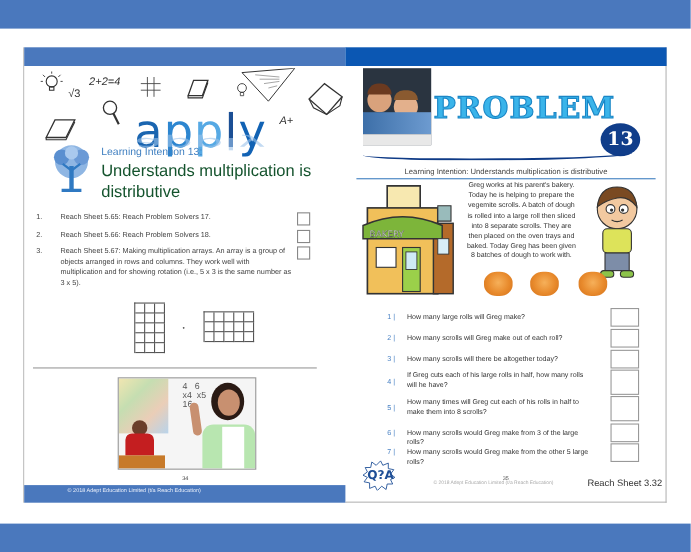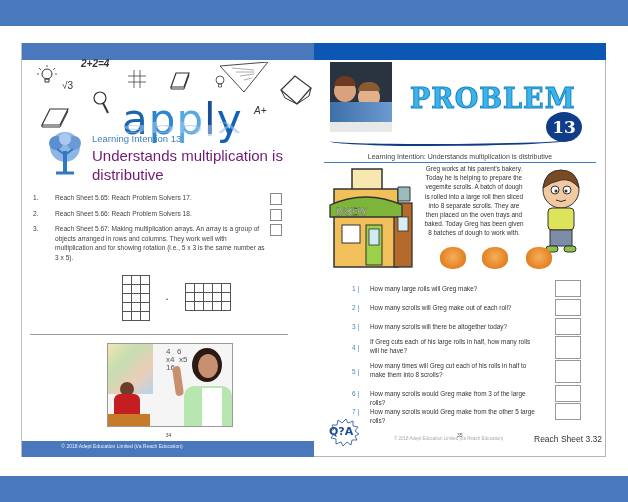--- a/index.html
+++ b/index.html
@@ -17,21 +17,21 @@
   
   .doodle{position:absolute;color:#333;}
   .apply{position:absolute;left:100px;top:52px;font-family:"DejaVu Sans",sans-serif;font-size:42px;letter-spacing:1px;color:#1a65b0;}
   .apply span:nth-child(2){color:#2d86d0}
   .apply span:nth-child(3){color:#56a9e4}
   .apply span:nth-child(4){color:#1b4f95}
   .apply span:nth-child(5){color:#1162b4}
   .apply-refl{position:absolute;left:100px;top:96px;font-family:"DejaVu Sans",sans-serif;font-size:42px;letter-spacing:1px;color:#9cc3ea;transform:scaleY(-0.35);transform-origin:top;opacity:.6;}
 
   .li-small{position:absolute;left:70px;top:90px;font-size:9.5px;color:#3f7fc0;}
-  .li-title{position:absolute;left:70px;top:103px;width:215px;font-size:15px;line-height:19px;color:#701a75;}
+  .li-title{position:absolute;left:70px;top:103px;width:215px;font-size:15px;line-height:19px;color:#14532d;}
 
   .act-table{position:absolute;left:8px;top:146px;width:258px;}
   .act-head{border-top:1px solid #999;border-bottom:1px solid #999;height:14px;position:relative;font-size:7.5px;color:#333;}
   .act-head .lbl{position:absolute;left:0;width:240px;text-align:center;top:2px;}
   .act-head .chk{position:absolute;right:2px;top:1px;font-size:8px;}
   .act-row{position:relative;font-size:6.6px;line-height:9.5px;color:#444;}
   .act-row .num{position:absolute;left:3px;}
   .act-row .txt{position:absolute;left:25px;width:210px;}
   .act-row .box{position:absolute;right:6px;width:10px;height:10px;border:1px solid #888;}
 
@@ -41,56 +41,56 @@
   .divider{position:absolute;left:8px;top:291px;width:258px;height:1px;background:#999;}
 
   .photo-l{position:absolute;left:85px;top:300px;width:124px;height:82px;border:1px solid #999;overflow:hidden;background:#f5f5f5;}
   .pagenum-l{position:absolute;left:0;top:389px;width:293px;text-align:center;font-size:5px;color:#444;}
   .footer-l{position:absolute;left:0;top:398px;width:293px;height:16px;background:#4a78bd;}
   .footer-l span{position:absolute;left:0;top:2px;width:200px;text-align:center;font-size:5px;color:#e8eefa;}
 
   
   .photo-r{position:absolute;left:16px;top:19px;width:62px;height:70px;background:#2a3440;overflow:hidden;}
   .reach{position:absolute;left:73px;top:20px;font-family:"DejaVu Sans",sans-serif;font-size:23px;color:#2fa4e0;letter-spacing:-0.5px;}
-  .problem{position:absolute;left:96px;top:40px;font-family:"DejaVu Serif",serif;font-weight:bold;font-size:27px;letter-spacing:1px;color:#3ab4ea;-webkit-text-stroke:1px #1a86c6;}
+  .problem{position:absolute;left:80px;top:40px;font-family:"DejaVu Serif",serif;font-weight:bold;font-size:27px;letter-spacing:1px;color:#3ab4ea;-webkit-text-stroke:1px #1a86c6;}
   .solvers{position:absolute;left:143px;top:66px;font-family:"DejaVu Sans",sans-serif;font-weight:bold;font-size:22px;color:#1a3a7a;}
   .num-badge{position:absolute;left:232px;top:69px;width:36px;height:30px;border-radius:50%;background:#103d8a;color:#fff;font-family:"DejaVu Serif",serif;font-weight:bold;font-size:17px;text-align:center;line-height:30px;}
   .swoosh{position:absolute;left:16px;top:91px;width:245px;height:10px;border-bottom:2px solid #0e3a86;border-radius:0 0 60% 40%;}
   .li-right{position:absolute;left:0;top:110px;width:292px;text-align:center;font-size:7px;color:#444;}
   .rule-r{position:absolute;left:10px;top:119px;width:272px;height:1px;background:#3f7fc0;}
 
   .story{position:absolute;left:110px;top:121px;width:100px;text-align:center;font-size:6.4px;line-height:9.2px;color:#333;}
   .bakery{position:absolute;left:14px;top:122px;width:88px;height:108px;}
   .boy{position:absolute;left:218px;top:125px;width:58px;height:86px;}
   .scroll{position:absolute;width:26px;height:22px;border-radius:45%;background:radial-gradient(circle at 50% 45%,#f6b05a 0%,#e88a2c 55%,#d2701a 100%);}
 
   .q-row{position:absolute;left:10px;width:265px;}
   .q-num{position:absolute;left:28px;font-size:6.5px;color:#4a82c4;}
   .q-txt{position:absolute;left:46px;width:170px;font-size:6.4px;line-height:8.5px;color:#333;}
   .q-box{position:absolute;left:231px;width:24px;border:1px solid #999;}
 
-  .qa{position:absolute;left:15px;top:377px;width:34px;height:24px;font-family:"DejaVu Sans",sans-serif;font-weight:bold;font-size:11px;color:#1e4e96;text-align:left;line-height:24px;}
+  .qa{position:absolute;left:15px;top:377px;width:34px;height:24px;font-family:"DejaVu Sans",sans-serif;font-weight:bold;font-size:11px;color:#1e4e96;text-align:center;line-height:24px;}
   .copy-r{position:absolute;left:80px;top:393px;font-size:4.5px;color:#aaa;}
   .pagenum-r{position:absolute;left:143px;top:389px;font-size:5px;color:#555;}
   .sheet-r{position:absolute;left:220px;top:391px;font-size:8.5px;color:#333;}
 </style>
 </head>
 <body>
 
 <div class="band band-top"></div>
 
 <div class="page page-left">
   <div class="hdr-left"></div>
 
   <svg class="doodle" style="left:14px;top:21px" width="22" height="22">
     <circle cx="11" cy="10" r="5" fill="none" stroke="#333" stroke-width="1"></circle>
       <path d="M9 15h4v3h-4z" fill="none" stroke="#333"></path>
     <path d="M11 1v2M3 4l2 2M19 4l-2 2M1 10h2M19 10h2" stroke="#333" stroke-width="0.8"></path>
   </svg>
-  <span class="doodle" style="left:59px;top:15px;font-size:10px;font-style:italic;font-weight:bold">2+2=4</span>
+  <span class="doodle" style="left:59px;top:26px;font-size:10px;font-style:italic;font-weight:normal">2+2=4</span>
   <span class="doodle" style="left:40px;top:37px;font-size:10px">√3</span>
   <svg class="doodle" style="left:105px;top:26px" width="20" height="20">
     <path d="M7 1v18M13 1v18M1 7h18M1 13h18" stroke="#444" stroke-width="0.8"></path>
   </svg>
   <svg class="doodle" style="left:145px;top:27px" width="24" height="20">
     <path d="M4 17l5-14h13l-5 14z" fill="#fff" stroke="#333" stroke-width="1.2"></path>
       <path d="M4 17v2h13l5-14" fill="none" stroke="#333"></path>
   </svg>
   <svg class="doodle" style="left:70px;top:48px" width="18" height="24">
     <circle cx="8" cy="7" r="6" fill="none" stroke="#333" stroke-width="1.2"></circle>

